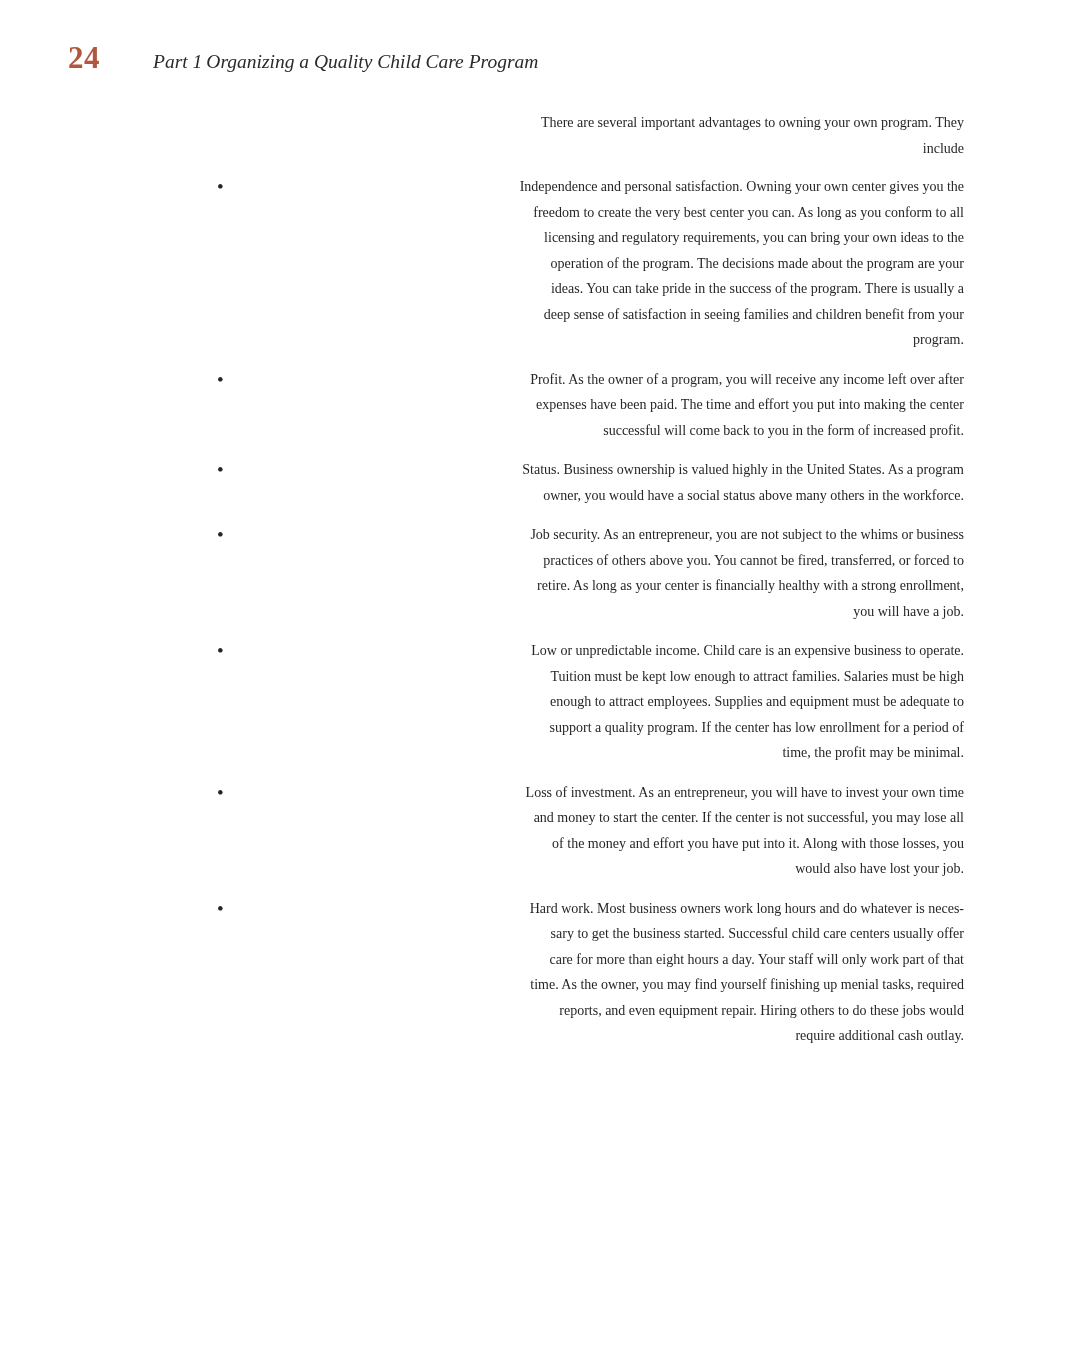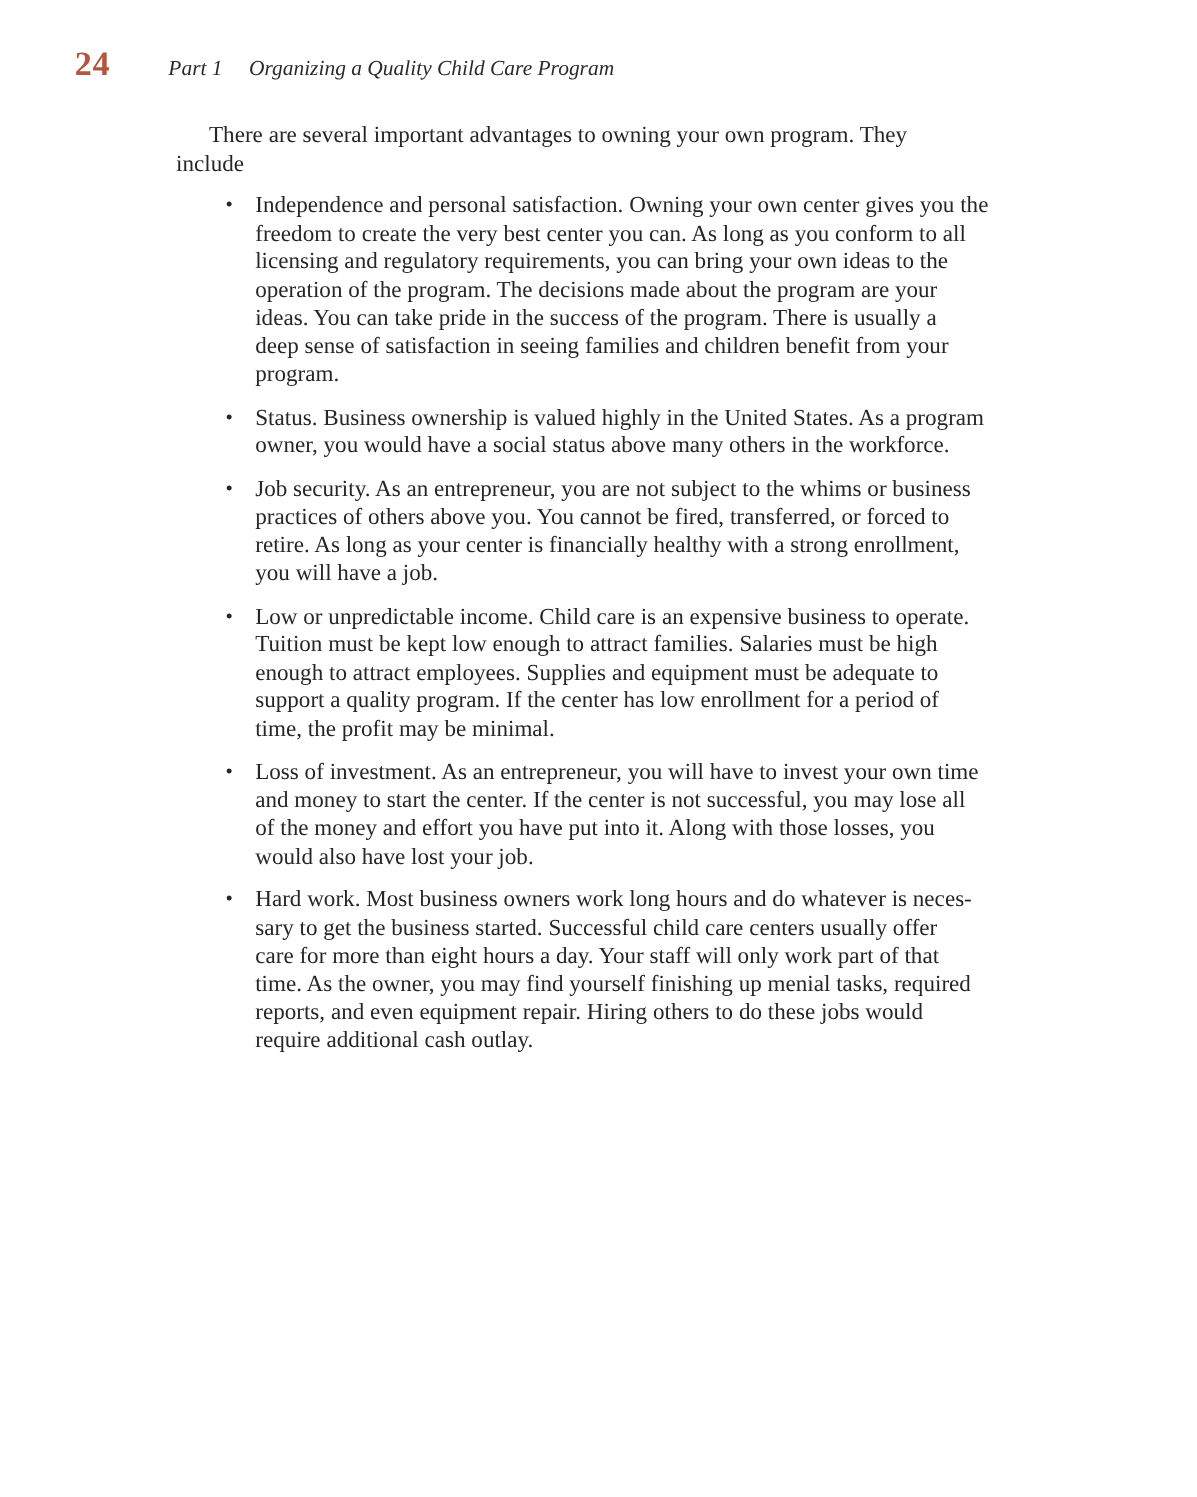--- a/index.html
+++ b/index.html
@@ -31,30 +31,30 @@
   }
   .running-head {
     margin-left: 53px;
     font-style: italic;
     font-size: 19.5px;
     color: #2c2a29;
     display: flex;
     align-items: baseline;
   }
   .running-head .part-label {
-    margin-right: 24px;
+    margin-right: 4px;
   }
   .page-body {
     position: absolute;
-    left: 160px;
+    left: 172px;
     top: 110px;
     width: 792px;
-    font-size: 21px;
+    font-size: 14px;
     line-height: 25.5px;
-    text-align: left;
+    text-align: right;
   }
   .para {
     margin: 0 0 13px 0;
     white-space: pre-line;
     text-indent: 30px;
   }
   .bullet-list {
     list-style: none;
     margin: 0 0 0 0;
     padding: 0;
@@ -95,20 +95,23 @@
 include</p>
 
     <ul class="bullet-list">
       <li><span class="lead">Independence and personal satisfaction.</span><span> Owning your own center gives you the
 freedom to create the very best center you can. As long as you conform to all
 licensing and regulatory requirements, you can bring your own ideas to the
 operation of the program. The decisions made about the program are your
 ideas. You can take pride in the success of the program. There is usually a
 deep sense of satisfaction in seeing families and children benefit from your
 program.</span></li>
+      <li><span class="lead">Profit.</span><span> As the owner of a program, you will receive any income left over after
+expenses have been paid. The time and effort you put into making the center
+successful will come back to you in the form of increased profit.</span></li>
       <li><span class="lead">Status.</span><span> Business ownership is valued highly in the United States. As a program
 owner, you would have a social status above many others in the workforce.</span></li>
       <li><span class="lead">Job security.</span><span> As an entrepreneur, you are not subject to the whims or business
 practices of others above you. You cannot be fired, transferred, or forced to
 retire. As long as your center is financially healthy with a strong enrollment,
 you will have a job.</span></li>
     </ul>
 
 
     <ul class="bullet-list">

